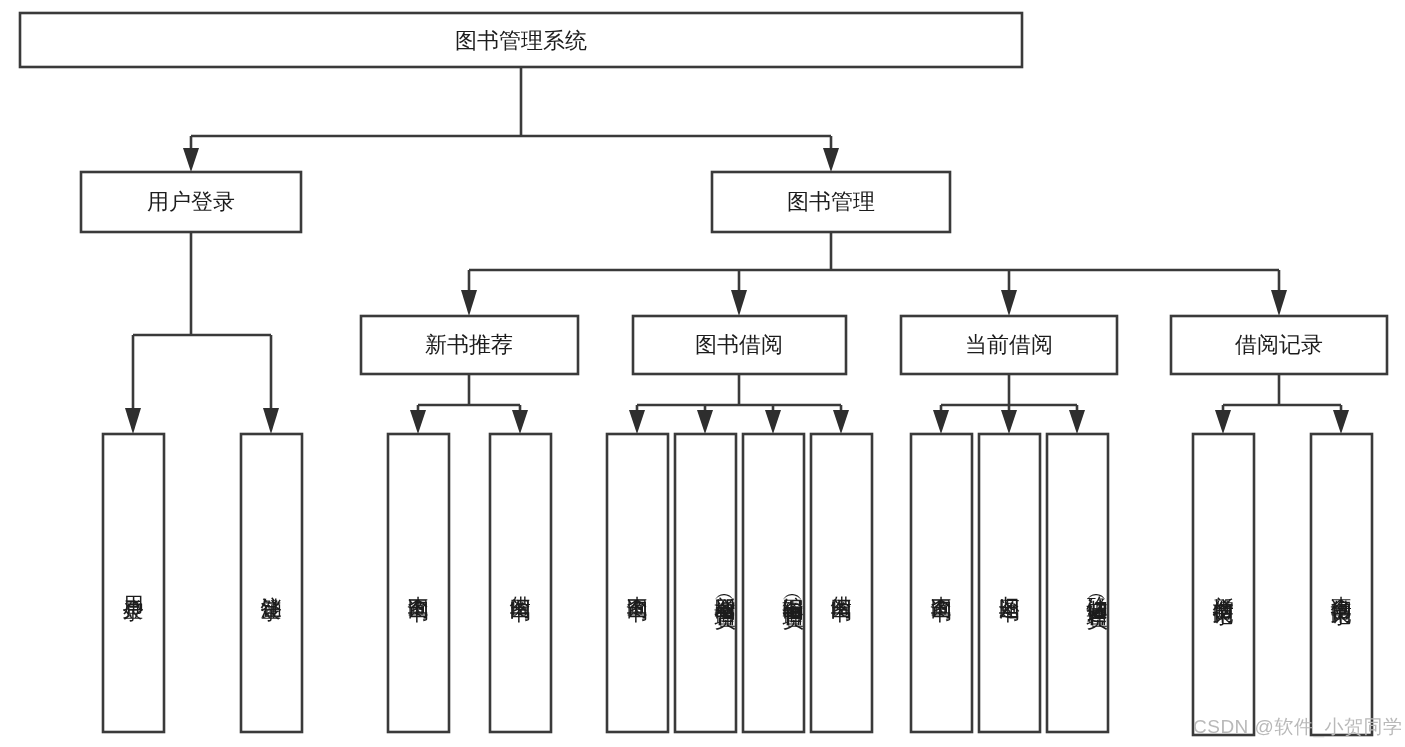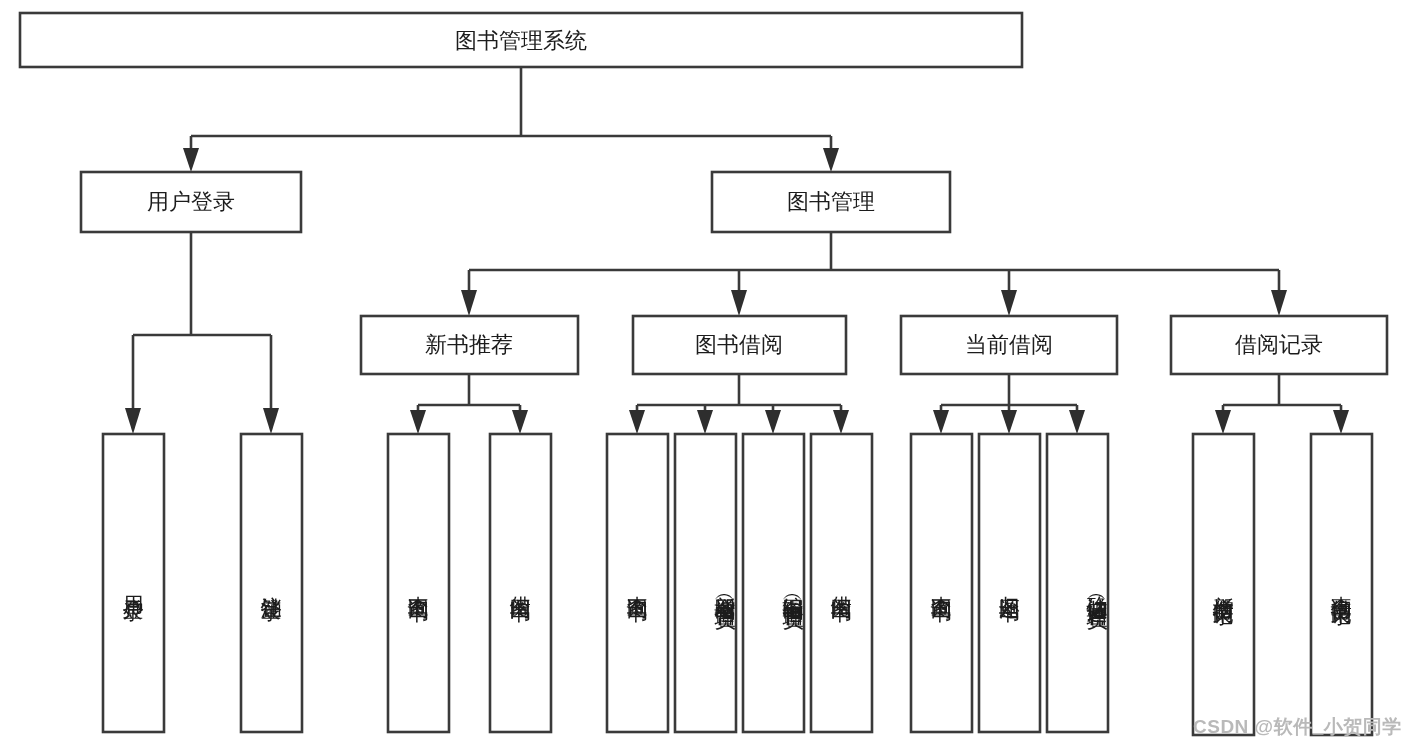--- a/index.html
+++ b/index.html
@@ -63,21 +63,20 @@
   }
   .watermark {
     position: absolute;
     font-family: "Liberation Sans", "DejaVu Sans", sans-serif;
     font-size: 19px;
     color: #b9b9b9;
     white-space: nowrap;
     left: 1193px;
     top: 714px;
     letter-spacing: 0.5px;
-    font-weight: bold;
   }
 </style>
 </head>
 <body>
 
 <div id="diagram-root">
 
   <svg width="1405" height="747" viewBox="0 0 1405 747" xmlns="http://www.w3.org/2000/svg">
 
     <defs>

